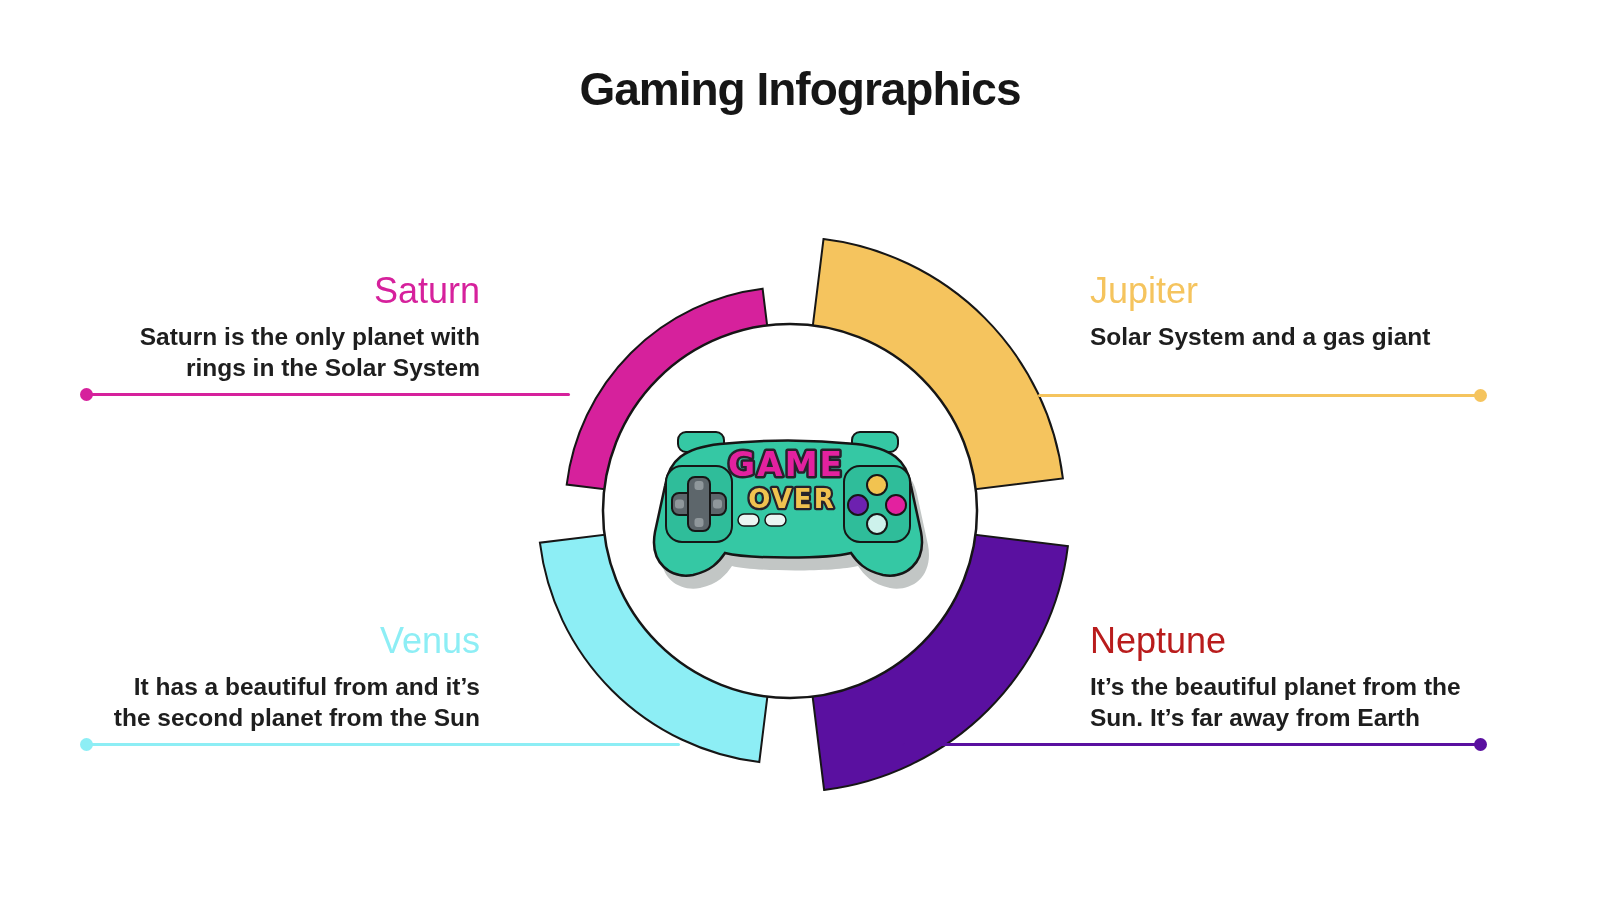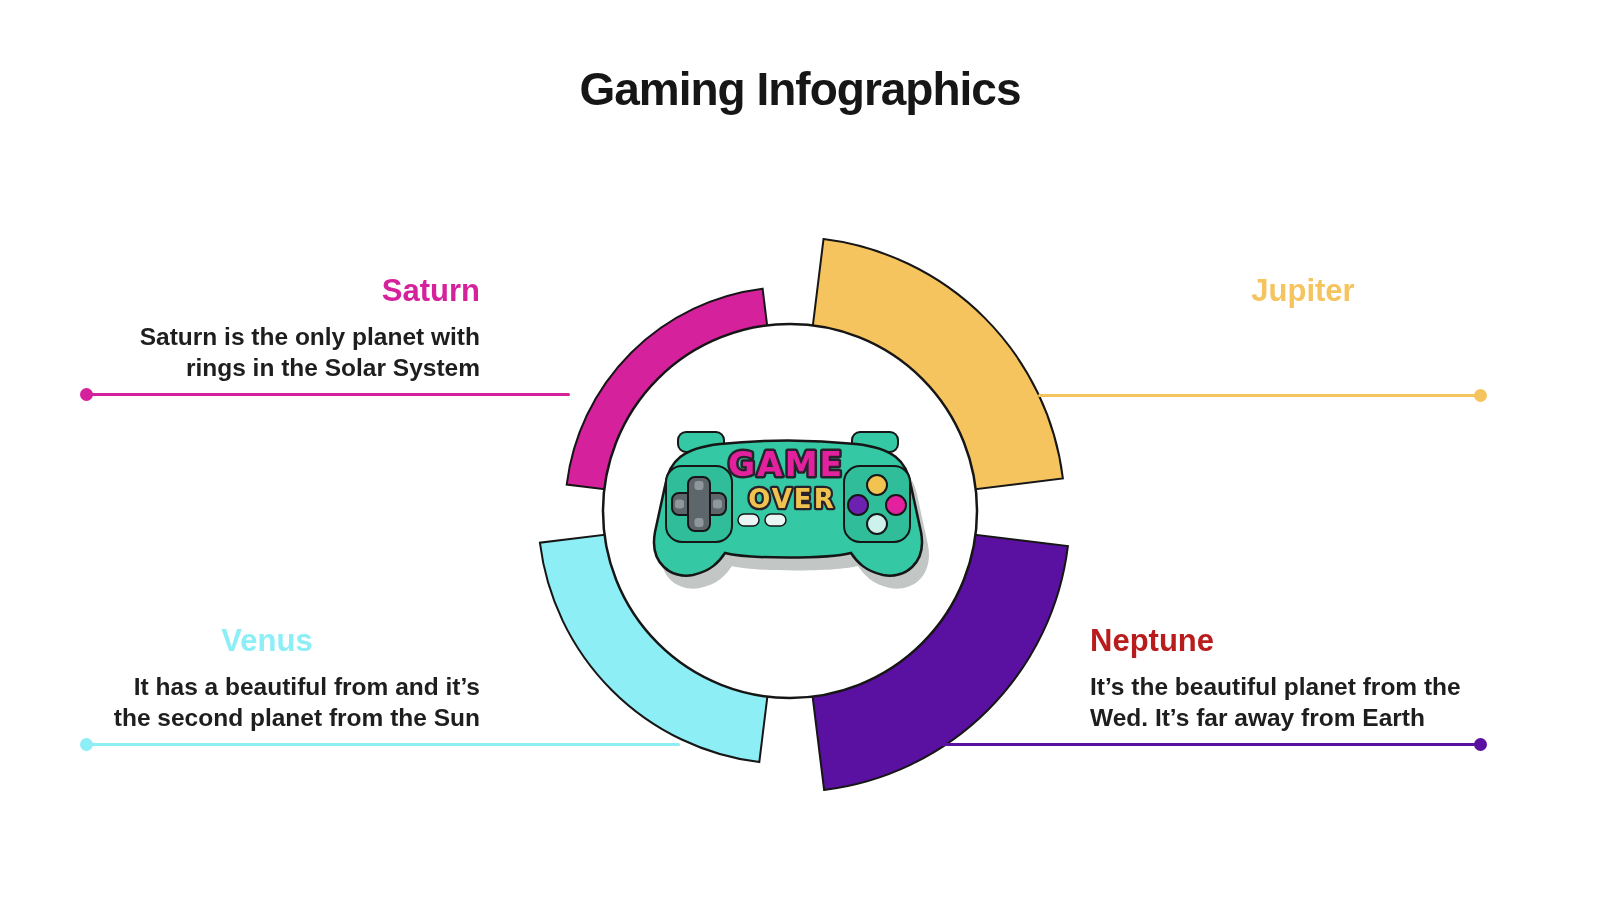--- a/index.html
+++ b/index.html
@@ -29,35 +29,35 @@
     height: 900px;
   }
   .svg-layer text {
     font-family: "DejaVu Sans", sans-serif;
   }
   .item {
     position: absolute;
     width: 426px;
   }
   .item-heading {
-    font-size: 31px;
-    font-weight: bold;
+    font-size: 36px;
+    font-weight: normal;
     line-height: 34px;
     margin-bottom: 13px;
   }
   .item-text {
     font-size: 24.5px;
     line-height: 31px;
     color: #1e1e1e;
     font-weight: bold;
   }
   .align-right { text-align: right; }
   .align-left  { text-align: left; }
   .item-saturn  { left: 54px;   top: 274px; }
-  .item-jupiter { left: 1090px; top: 274px; text-align: center; }
+  .item-jupiter { left: 1090px; top: 274px; }
   .item-venus   { left: 54px;   top: 624px; }
   .item-neptune { left: 1090px; top: 624px; }
   .connector {
     position: absolute;
     height: 3px;
     border-radius: 2px;
   }
   .connector-saturn  { left: 86px;   top: 393px; width: 484px; }
   .connector-jupiter { left: 1038px; top: 394px; width: 443px; }
   .connector-venus   { left: 86px;   top: 743px; width: 594px; }
@@ -130,33 +130,34 @@
   <div class="item item-saturn align-right">
     <div class="item-heading" style="color: rgb(214, 33, 156);">Saturn</div>
     <div class="item-text">Saturn is the only planet with</div>
     <div class="item-text">rings in the Solar System</div>
   </div>
   <div class="connector connector-saturn" style="background: rgb(214, 33, 156);"></div>
   <div class="dot dot-saturn" style="background: rgb(214, 33, 156);"></div>
 
   <div class="item item-jupiter align-left">
     <div class="item-heading" style="color: rgb(245, 196, 94);">Jupiter</div>
+    <div class="item-text">Solar System and a gas giant</div>
   </div>
   <div class="connector connector-jupiter" style="background: rgb(245, 196, 94);"></div>
   <div class="dot dot-jupiter" style="background: rgb(245, 196, 94);"></div>
 
   <div class="item item-venus align-right">
-    <div class="item-heading" style="color: rgb(141, 238, 245); text-align: center;">Venus</div>
+    <div class="item-heading" style="color: rgb(141, 238, 245);">Venus</div>
     <div class="item-text">It has a beautiful from and it’s</div>
     <div class="item-text">the second planet from the Sun</div>
   </div>
   <div class="connector connector-venus" style="background: rgb(141, 238, 245);"></div>
   <div class="dot dot-venus" style="background: rgb(141, 238, 245);"></div>
 
   <div class="item item-neptune align-left">
     <div class="item-heading" style="color: #b91c1c;">Neptune</div>
     <div class="item-text">It’s the beautiful planet from the</div>
-    <div class="item-text">Wed. It’s far away from Earth</div>
+    <div class="item-text">Sun. It’s far away from Earth</div>
   </div>
   <div class="connector connector-neptune" style="background: rgb(90, 16, 160);"></div>
   <div class="dot dot-neptune" style="background: rgb(90, 16, 160);"></div>
 
 </div>
 
 </body></html>

